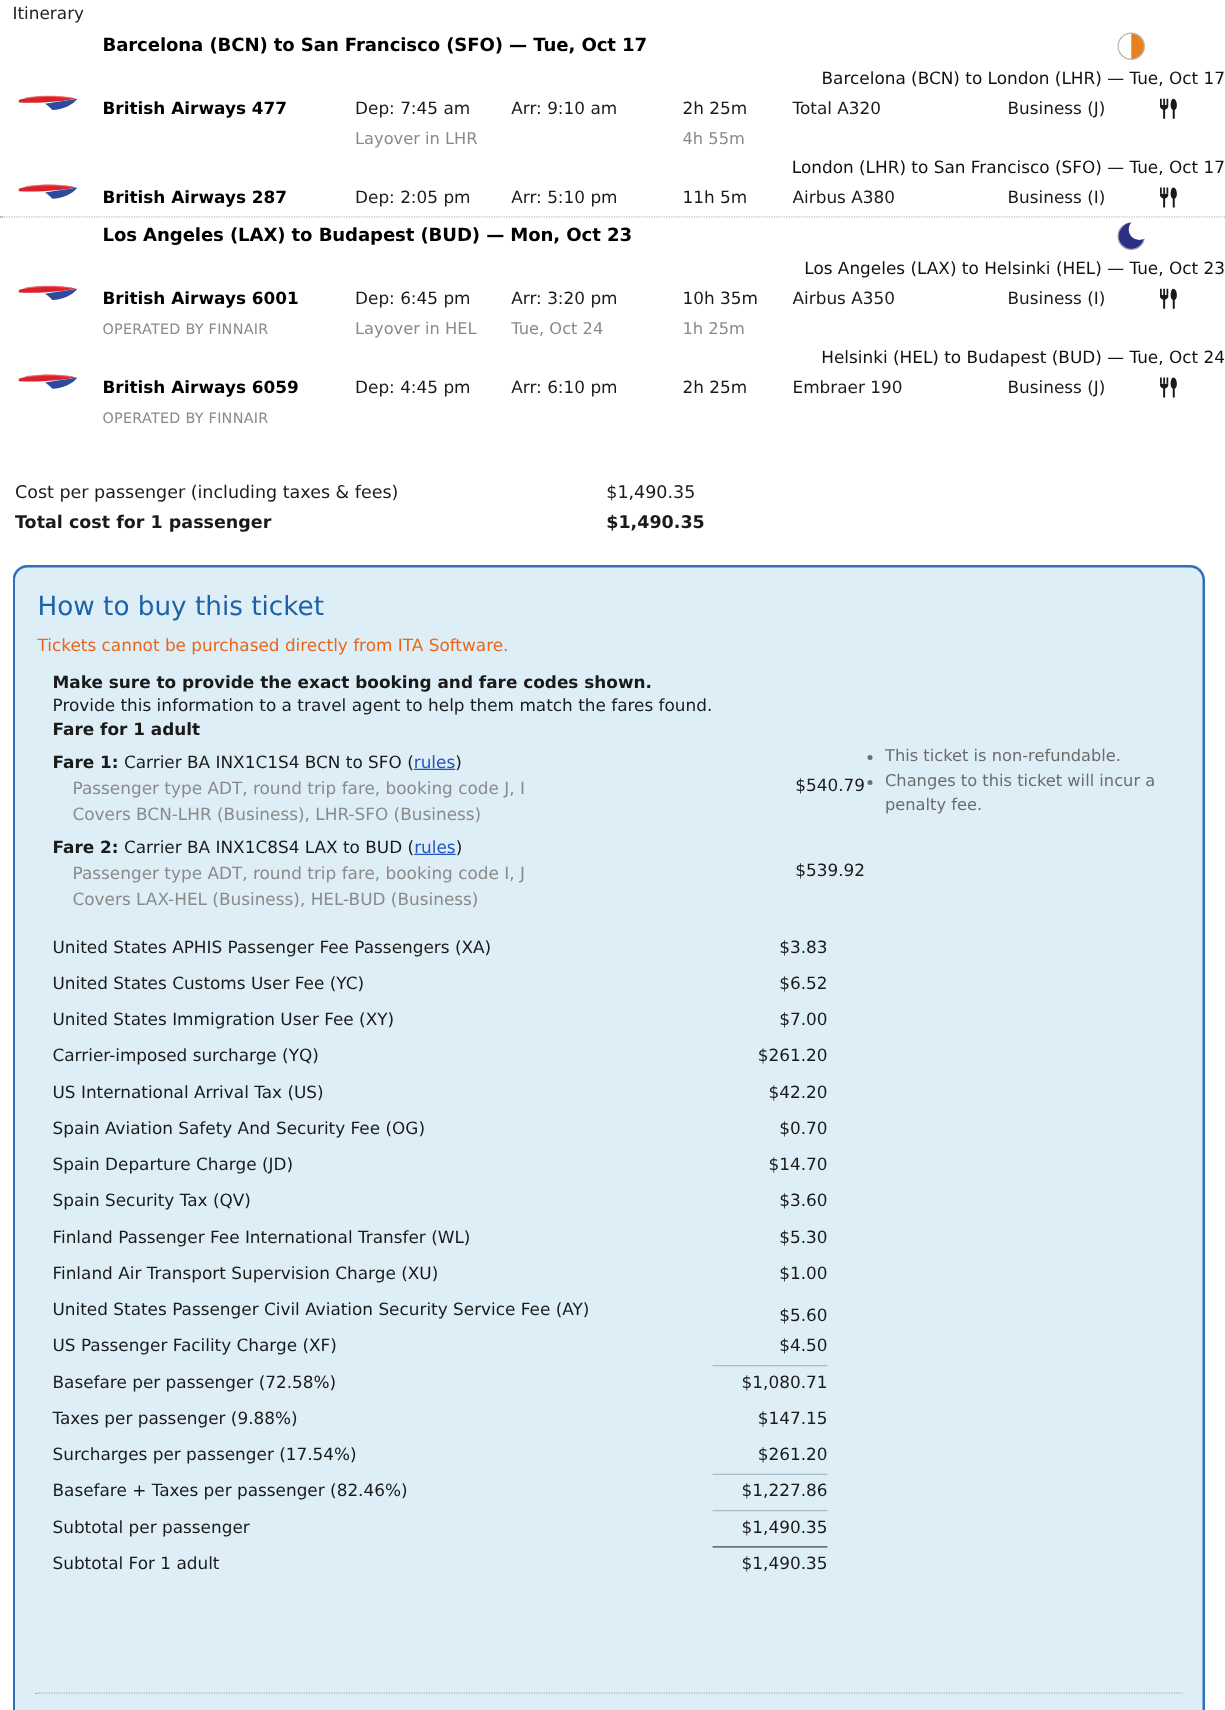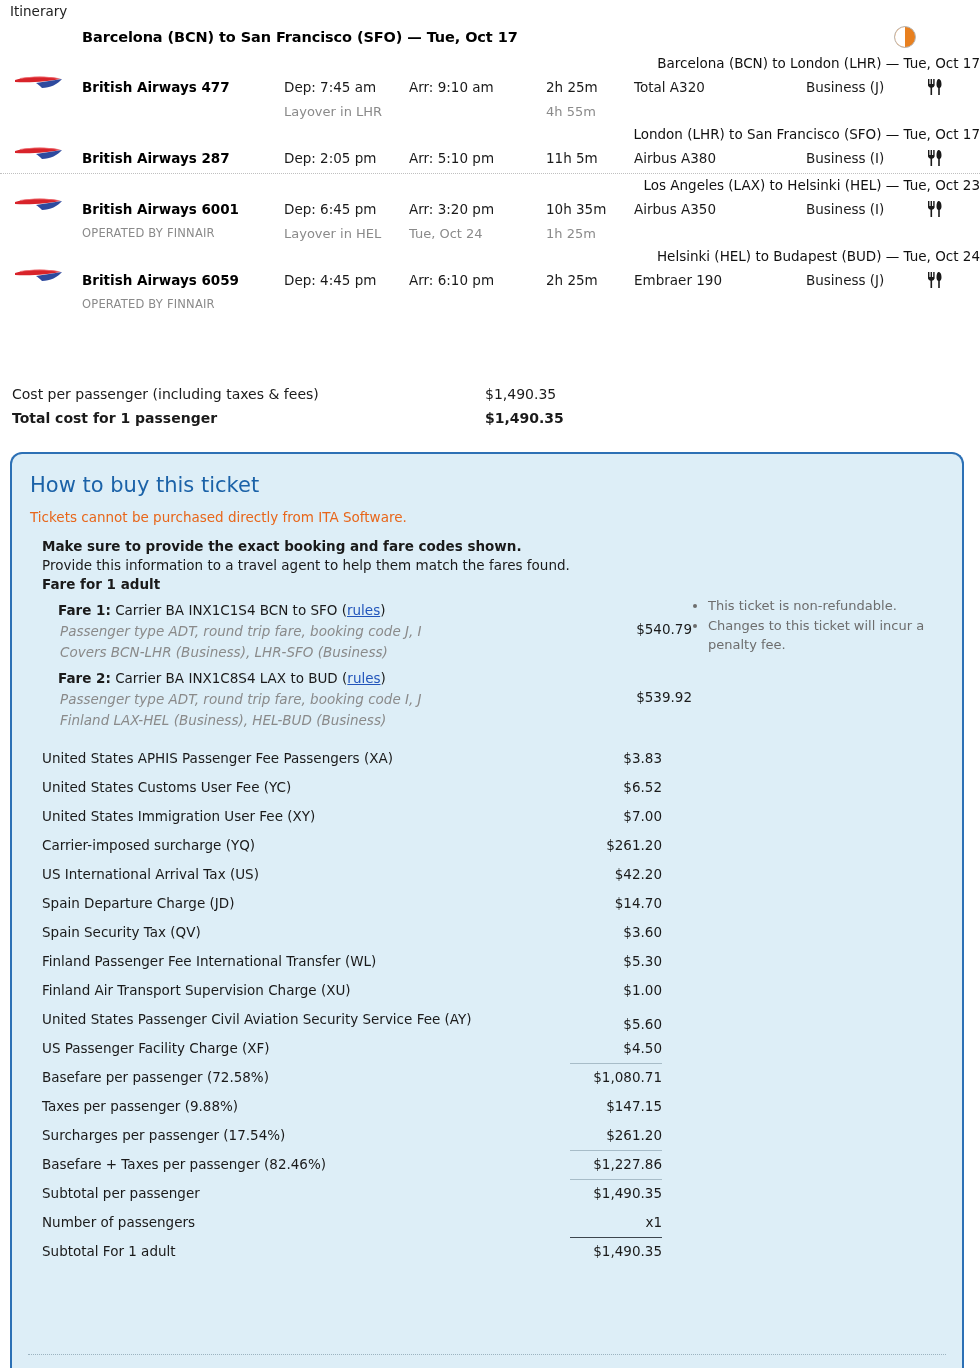--- a/index.html
+++ b/index.html
@@ -120,30 +120,30 @@
 
   .notes {
     position: absolute; left: 680px; top: 142px;
     width: 250px;
     font-size: 13px; color: #6d6d6d; line-height: 19px;
   }
   .notes ul { margin: 0; padding-left: 16px; }
   .notes li { margin-bottom: 1px; }
 
   .fares { position: absolute; left: 0; top: 146px; width: 680px; }
-  .fare { position: relative; margin-bottom: 5px; margin-left: 16px; }
+  .fare { position: relative; margin-bottom: 5px; }
   .fare-head {
     padding-left: 30px; font-size: 13.5px; color: #1a1a1a;
     height: 21px; line-height: 21px; white-space: nowrap;
   }
   .fare-head b { font-weight: bold; }
   .fare-head a { color: #2255bb; }
   .fare-detail {
-    padding-left: 32px; font-size: 13.5px; color: #8a8a8a;
-    height: 21px; line-height: 21px; white-space: nowrap; font-style: italic;
+    padding-left: 46px; font-size: 13.5px; color: #8a8a8a;
+    height: 21px; line-height: 21px; white-space: nowrap;
   }
   .fare-price {
     position: absolute; right: 0; top: 21px;
     width: 640px; text-align: right;
     font-size: 13.5px; color: #1a1a1a;
   }
 
   .taxes { position: absolute; left: 0; top: 290px; width: 680px; }
   .trow { position: relative; min-height: 29px; }
   .trow .tl {
@@ -227,20 +227,24 @@
                 <rect x="4.6" y="1" width="1.4" height="5" fill="#1a1a1a"></rect>
                 <rect x="7.2" y="1" width="1.4" height="5" fill="#1a1a1a"></rect>
                 <path d="M2 6 h6.6 v1.6 a3.3 3.3 0 0 1 -2.5 2.2 v7.2 h-1.6 v-7.2 A3.3 3.3 0 0 1 2 7.6 Z" fill="#1a1a1a"></path>
                 <path d="M12.4 1 c2.2 0 3.1 2.4 3.1 5.2 c0 2.1 -0.7 3.3 -1.7 3.7 v7.1 h-1.6 v-7.1 c-1 -0.4 -1.7 -1.6 -1.7 -3.7 C10.5 3.4 11.4 1 12.4 1 Z" fill="#1a1a1a"></path>
               </svg></span>
           </div>
         </div>
       </div>
       <div class="dotted-sep"></div>
       <div class="trip">
+        <div class="trip-head">
+          <span class="title">Los Angeles (LAX) to Budapest (BUD) — Mon, Oct 23</span>
+          <span class="daynight night"></span>
+        </div>
         <div class="seg">
           <span class="logo"><svg viewBox="0 0 52 18" width="52" height="18">
               <path d="M1 6 C14 2, 34 2, 47 5 C36 7, 18 9, 1 8 Z" fill="#d8232a"></path>
               <path d="M22 9 C30 8, 40 6, 48 5 C44 10, 36 14, 28 14 C26 12, 24 10, 22 9 Z" fill="#2e4a9e"></path>
               <path d="M6 4 C18 2, 33 2, 44 4 L44 5 C32 3, 18 3, 6 5 Z" fill="#ef6b72" opacity="0.8"></path>
             </svg></span>
           <div class="seg-route">Los Angeles (LAX) to Helsinki (HEL) — Tue, Oct 23</div>
           <div class="row">
             <span class="c-flight">British Airways 6001</span>
             <span class="c-dep">Dep: 6:45 pm</span>
@@ -322,21 +326,21 @@
     <div class="fares" id="fares-root">
         <div class="fare">
           <div class="fare-head"><b>Fare 1:</b> Carrier BA INX1C1S4 BCN to SFO (<a href="#">rules</a>)</div>
           <div class="fare-detail">Passenger type ADT, round trip fare, booking code J, I</div>
           <div class="fare-detail">Covers BCN-LHR (Business), LHR-SFO (Business)</div>
           <div class="fare-price">$540.79</div>
         </div>
         <div class="fare">
           <div class="fare-head"><b>Fare 2:</b> Carrier BA INX1C8S4 LAX to BUD (<a href="#">rules</a>)</div>
           <div class="fare-detail">Passenger type ADT, round trip fare, booking code I, J</div>
-          <div class="fare-detail">Finland LAX-HEL (Business), HEL-BUD (Business)</div>
+          <div class="fare-detail">Covers LAX-HEL (Business), HEL-BUD (Business)</div>
           <div class="fare-price">$539.92</div>
         </div>
       </div>
 
     <div class="taxes" id="taxes-root">
         <div class="trow">
           <div class="tl">United States APHIS Passenger Fee Passengers (XA)</div>
           <div class="tv">$3.83</div>
         </div>
         <div class="trow">
@@ -347,20 +351,24 @@
           <div class="tl">United States Immigration User Fee (XY)</div>
           <div class="tv">$7.00</div>
         </div>
         <div class="trow">
           <div class="tl">Carrier-imposed surcharge (YQ)</div>
           <div class="tv">$261.20</div>
         </div>
         <div class="trow">
           <div class="tl">US International Arrival Tax (US)</div>
           <div class="tv">$42.20</div>
+        </div>
+        <div class="trow">
+          <div class="tl">Spain Aviation Safety And Security Fee (OG)</div>
+          <div class="tv">$0.70</div>
         </div>
         <div class="trow">
           <div class="tl">Spain Departure Charge (JD)</div>
           <div class="tv">$14.70</div>
         </div>
         <div class="trow">
           <div class="tl">Spain Security Tax (QV)</div>
           <div class="tv">$3.60</div>
         </div>
         <div class="trow">
@@ -396,24 +404,20 @@
           <div class="rule-line" style="top: 0px;"></div>
           <div class="tl">Basefare + Taxes per passenger (82.46%)</div>
           <div class="tv">$1,227.86</div>
         </div>
         <div class="trow">
           <div class="rule-line" style="top: 0px;"></div>
           <div class="tl">Subtotal per passenger</div>
           <div class="tv">$1,490.35</div>
         </div>
         <div class="trow">
-          <div class="tl">Number of passengers</div>
-          <div class="tv">x1</div>
-        </div>
-        <div class="trow">
           <div class="rule-line dark" style="top: 0px;"></div>
           <div class="tl">Subtotal For 1 adult</div>
           <div class="tv">$1,490.35</div>
         </div>
       </div>
 
     <div class="bottom-dotted"></div>
   </div>
 
 </div>

